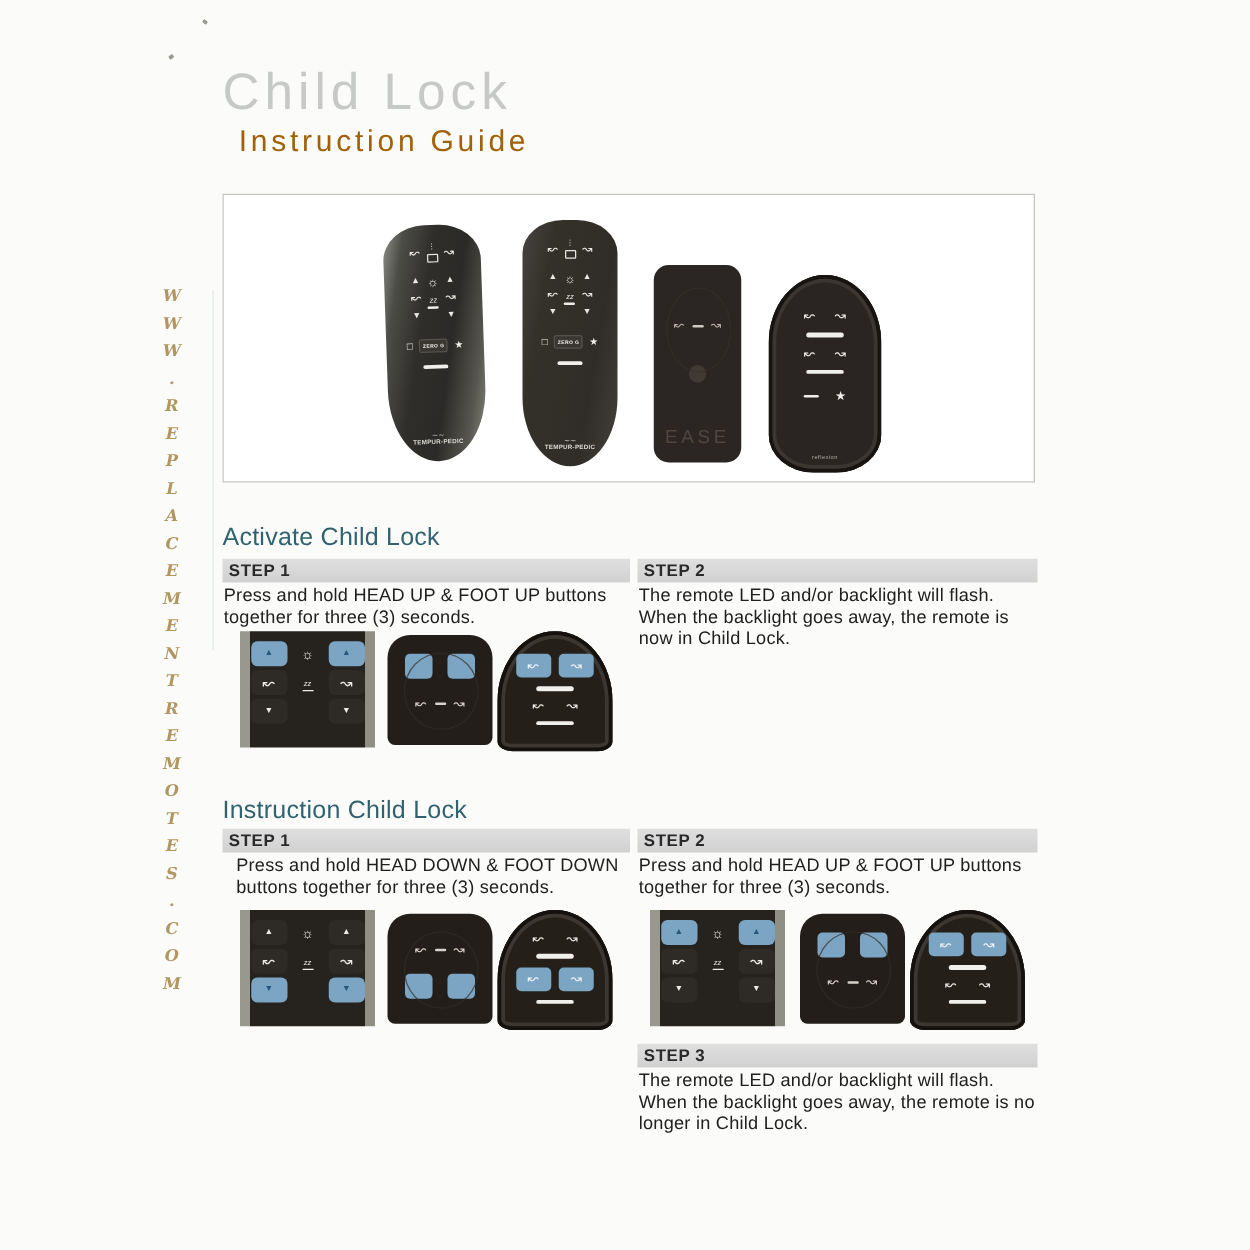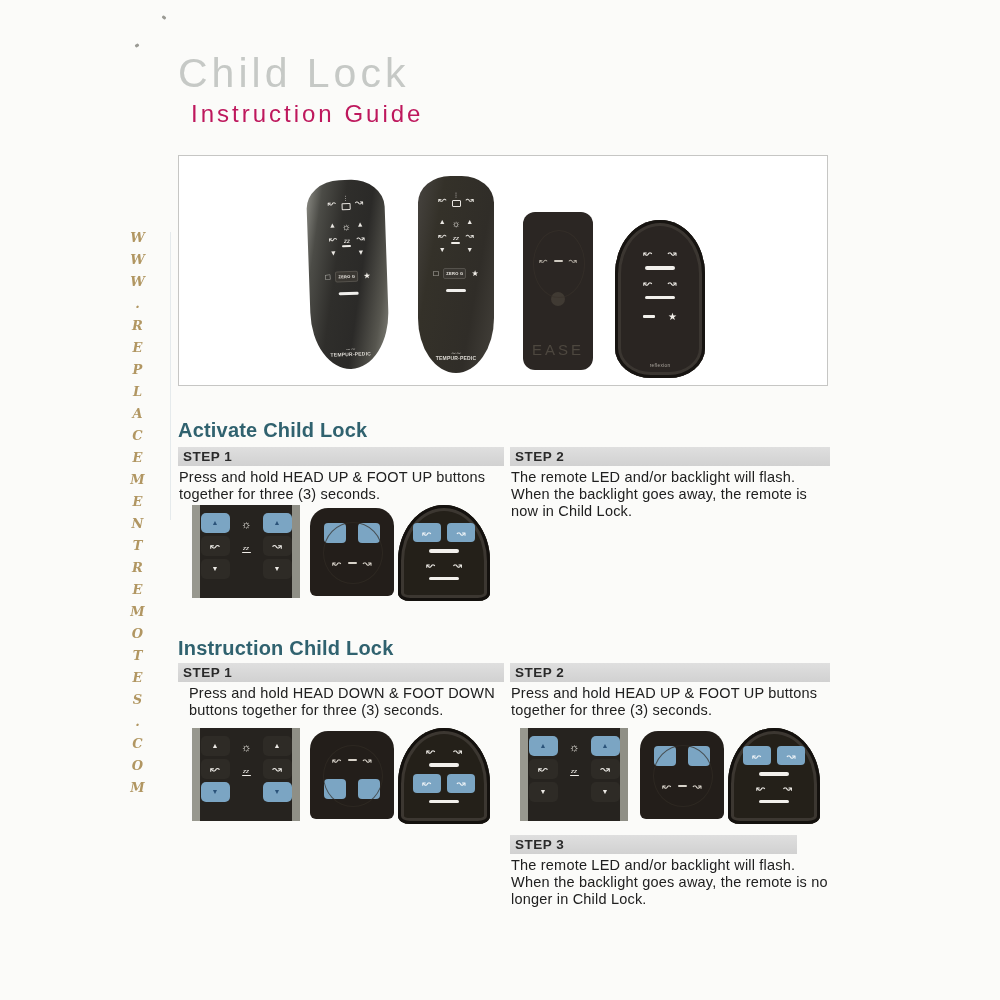--- a/index.html
+++ b/index.html
@@ -20,21 +20,21 @@
     position:absolute;left:130px;top:230px;height:560px;
     writing-mode:vertical-rl;text-orientation:upright;
     font-family:"DejaVu Serif", serif;font-style:italic;font-weight:bold;
     font-size:13px;letter-spacing:7px;color:#a98c52;opacity:.9;
   }
 
   
   .title{position:absolute;left:178px;top:50px;font-size:41px;font-weight:normal;
          color:#c6c9c6;letter-spacing:4px;}
   .subtitle{position:absolute;left:191px;top:100px;font-size:24px;
-            color:#be185d;letter-spacing:3px;}
+            color:#a16207;letter-spacing:3px;}
 
   
   .panel{position:absolute;left:178px;top:155px;width:648px;height:229px;
          border:1px solid #c6c6c4;background:#ffffff;}
   .remote{position:absolute;display:flex;flex-direction:column;align-items:center;box-sizing:border-box;}
 
   .r1{left:130px;top:24px;width:78px;height:189px;
       border-radius:36px 36px 42px 42px / 30px 30px 62px 62px;
       background:linear-gradient(100deg,#94948d 0%,#4c4c47 16%,#2f2e2b 38%,#2b2a28 62%,#57564f 84%,#8d8d85 100%);
       transform:rotate(-2deg);padding-top:12px;}
@@ -84,21 +84,21 @@
       padding-top:28px;}
   .o-row{display:flex;align-items:center;gap:15px;color:#efece7;}
   .o-row .curl{font-size:11px;}
   .o-bar{width:30px;height:3.5px;background:#f2f0ec;border-radius:2px;margin:8px 0;}
   .o-low{display:flex;align-items:center;gap:13px;margin-top:4px;color:#f2efe9;}
   .o-low .dash{width:12px;height:2.5px;background:#f2f0ec;border-radius:1px;}
   .o-low .star{font-size:10px;}
   .o-brand{margin-top:auto;margin-bottom:10px;font-size:4.5px;color:#b2ada5;letter-spacing:.4px;}
 
   
-  .h-section{position:absolute;font-size:20px;font-weight:bold;color:#30626f;letter-spacing:.2px;}
+  .h-section{position:absolute;font-size:20px;font-weight:normal;color:#30626f;letter-spacing:.2px;}
   .step-bar{position:absolute;height:19px;box-sizing:border-box;
             background:linear-gradient(#dfdfdf,#d1d1d1);
             font-size:13.5px;font-weight:bold;color:#2a2a2a;
             padding:2px 0 0 5px;letter-spacing:.5px;}
   .step-text{position:absolute;font-size:14.5px;line-height:17px;color:#202020;letter-spacing:.2px;}
 
   
   .cuA{position:absolute;width:108px;height:93px;box-sizing:border-box;
        background:linear-gradient(90deg,#98988f 0px,#98988f 8px,#26231f 8px,#26231f 100px,#8f8f86 100px,#8f8f86 108px);
        display:flex;justify-content:center;align-items:flex-start;gap:4px;padding-top:8px;}
@@ -452,14 +452,14 @@
       </div>
   </div>
   <div class="ccBar"></div>
   <div class="ccRow plain">
     <span class="curl m">↝</span>
     <span class="curl">↝</span>
   </div>
   <div class="ccBar"></div>
 </div>
 
-<div class="step-bar" style="left:510px;top:835px;width:287px;">STEP 3</div>
+<div class="step-bar" style="left:510px;top:835px;width:320px;">STEP 3</div>
 <div class="step-text" style="left:511px;top:857px;width:318px;">The remote LED and/or backlight will flash. When the backlight goes away, the remote is no longer in Child Lock.</div>
 
 </body></html>

